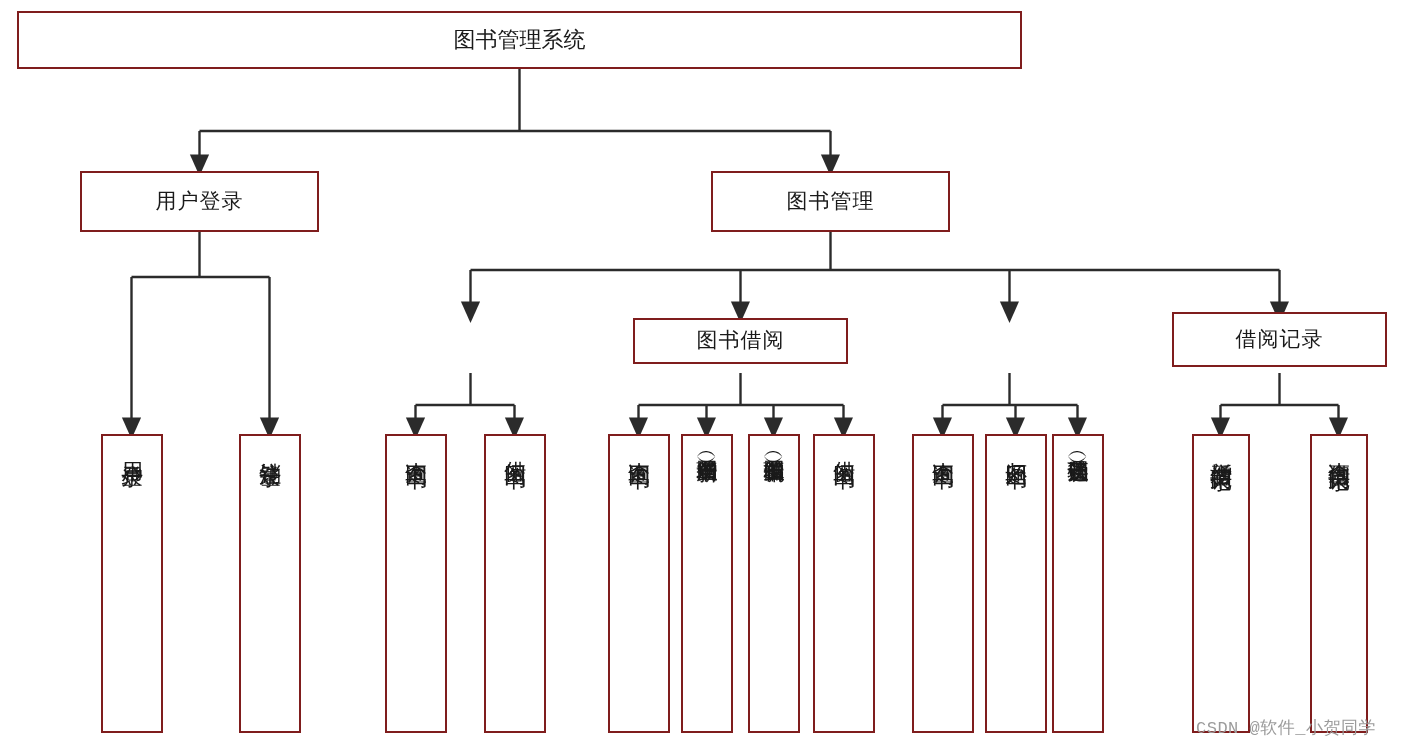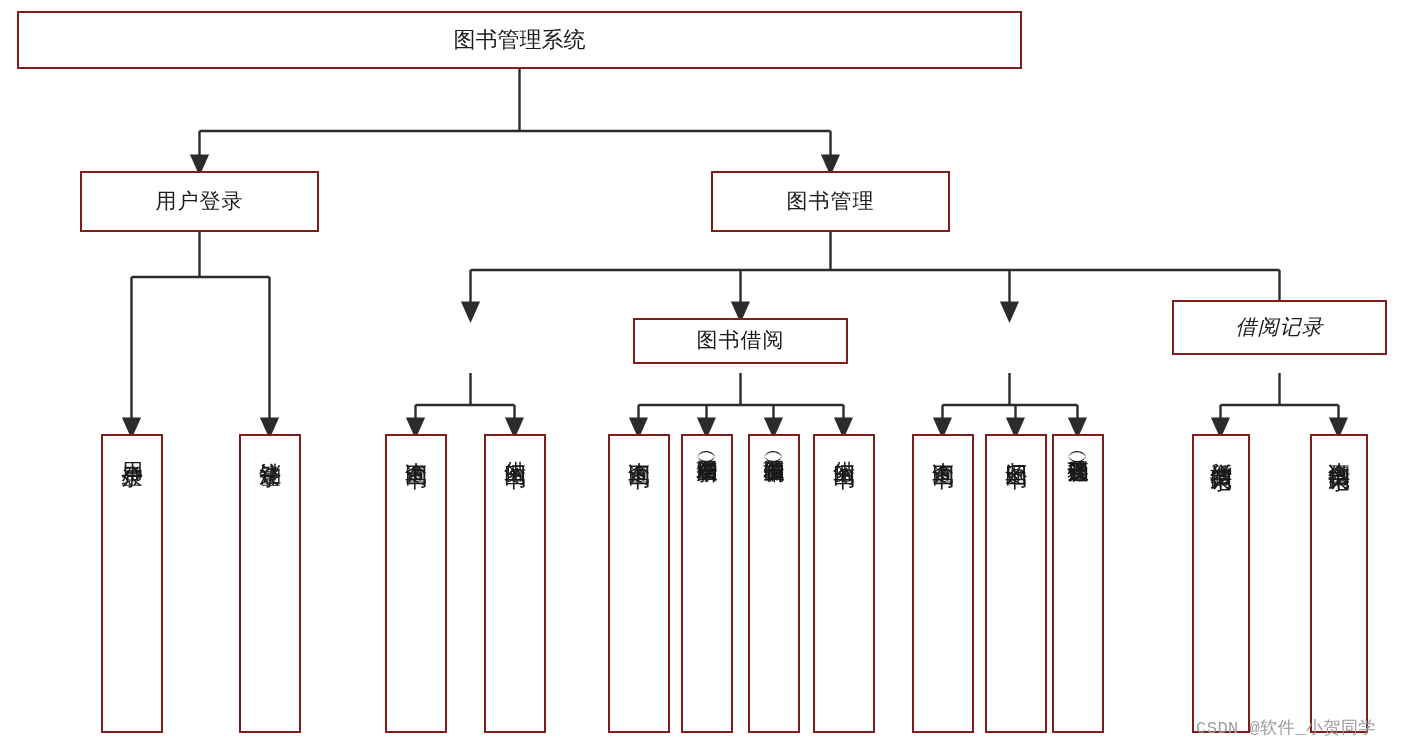--- a/index.html
+++ b/index.html
@@ -134,21 +134,21 @@
   <div class="node h" id="node-l2-0" style="left: 80px; top: 171px; width: 239px; height: 61px;">
     <span>用户登录</span>
   </div>
   <div class="node h" id="node-l2-1" style="left: 711px; top: 171px; width: 239px; height: 61px;">
     <span>图书管理</span>
   </div>
 
   <div class="node h" id="node-l3-1" style="left: 633px; top: 318px; width: 215px; height: 46px;">
     <span>图书借阅</span>
   </div>
-  <div class="node h" id="node-l3-3" style="left: 1172px; top: 300px; width: 215px; height: 55px; font-style: italic;">
+  <div class="node h" id="node-l3-3" style="left: 1172px; top: 312px; width: 215px; height: 55px;">
     <span>借阅记录</span>
   </div>
 
   <div class="node leaf" id="node-leaf-0" style="left: 101px; top: 434px; width: 62px; height: 299px;">
     <span class="vtext">用户登录</span>
   </div>
   <div class="node leaf" id="node-leaf-1" style="left: 239px; top: 434px; width: 62px; height: 299px;">
     <span class="vtext">注销登录</span>
   </div>
   <div class="node leaf" id="node-leaf-2" style="left: 385px; top: 434px; width: 62px; height: 299px;">

